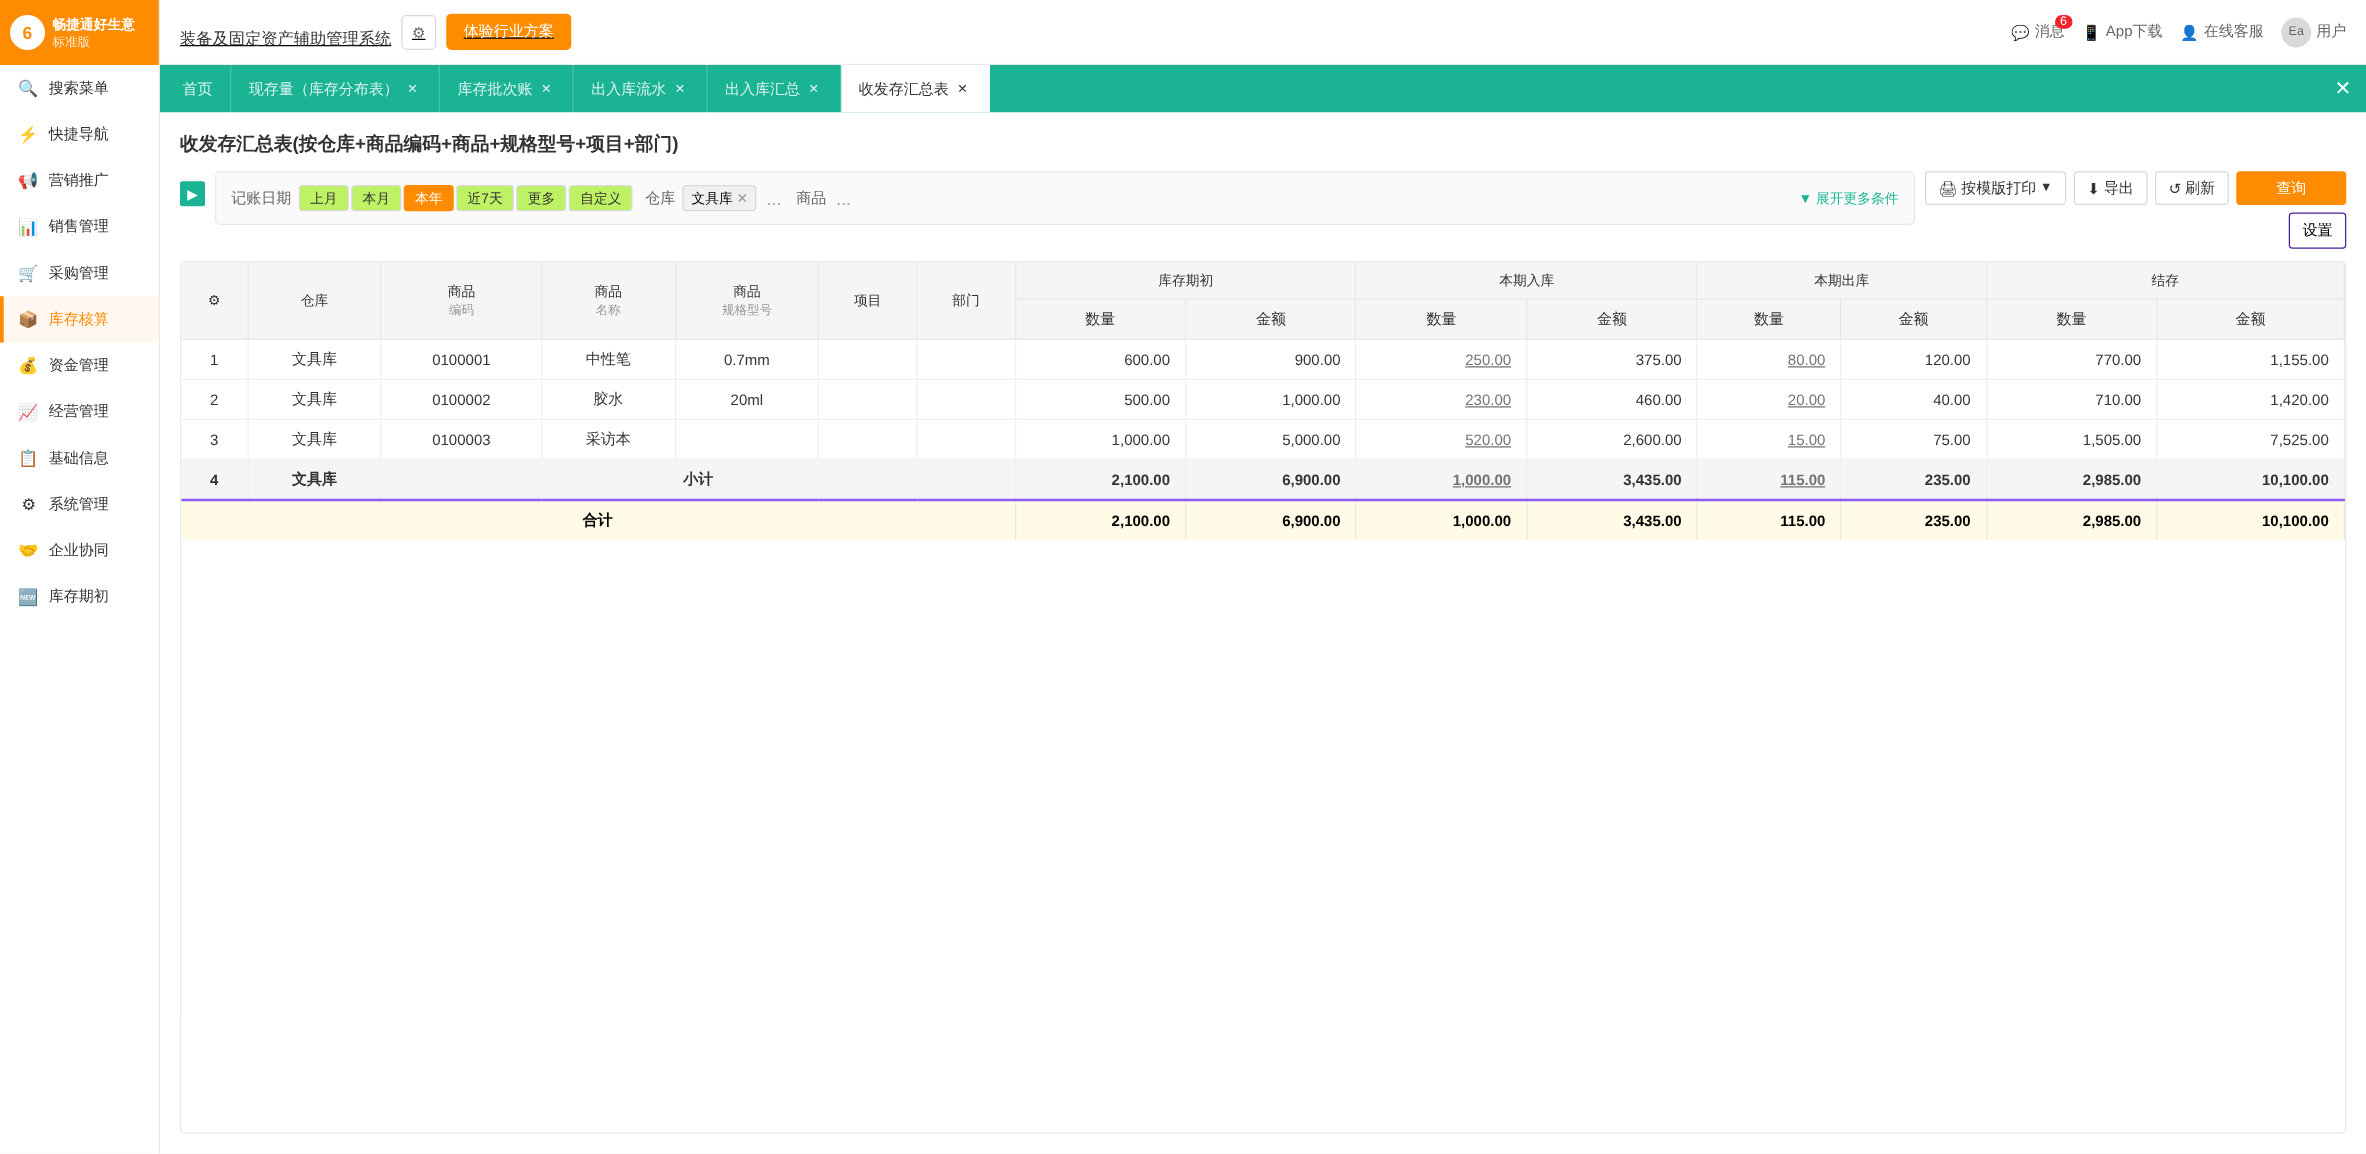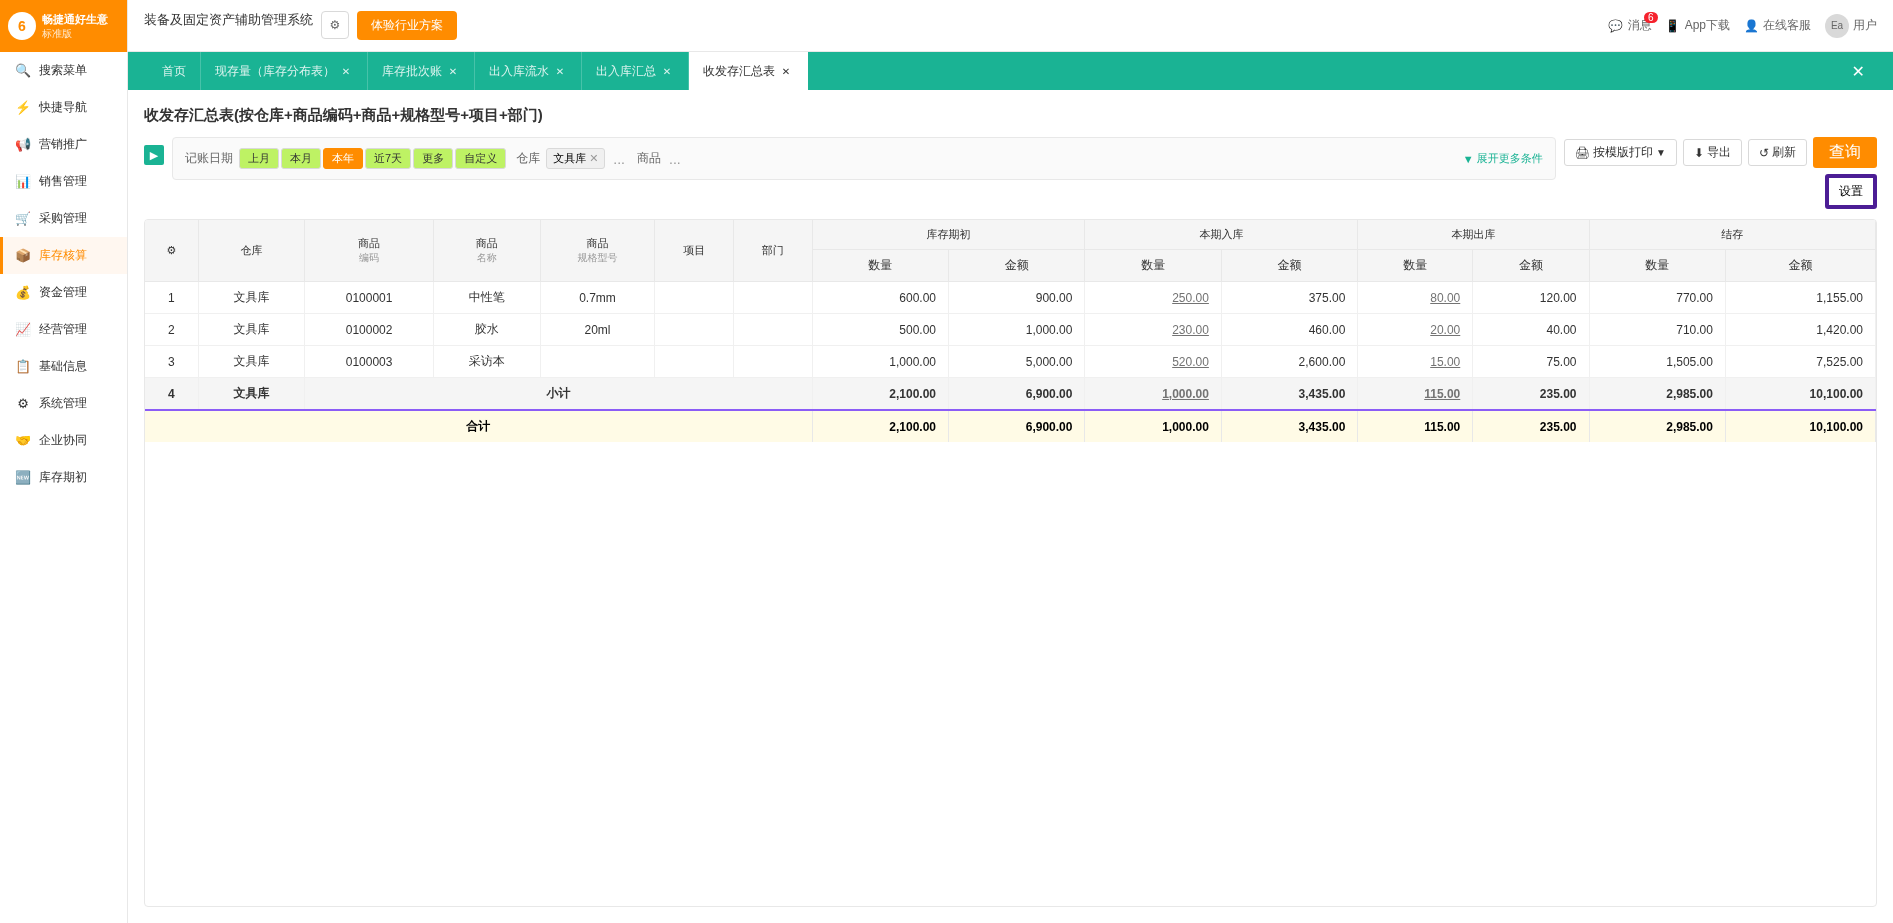--- a/index.html
+++ b/index.html
@@ -11,31 +11,31 @@
     .sidebar-logo-icon { width: 28px; height: 28px; background: #fff; border-radius: 50%; display: flex; align-items: center; justify-content: center; color: #ff8c00; font-weight: bold; font-size: 14px; flex-shrink: 0; }
     .sidebar-item { padding: 10px 12px; display: flex; align-items: center; gap: 8px; cursor: pointer; color: #333; font-size: 12px; border-left: 3px solid transparent; }
     .sidebar-item.active { background: #fff7f0; color: #ff8c00; border-left-color: #ff8c00; }
     .sidebar-item-icon { width: 16px; height: 16px; display: flex; align-items: center; justify-content: center; font-size: 13px; flex-shrink: 0; }
 
     
     .main { flex: 1; display: flex; flex-direction: column; overflow: hidden; }
 
     
     .top-header { background: #fff; height: 52px; display: flex; align-items: center; justify-content: space-between; padding: 0 16px; border-bottom: 1px solid #e8e8e8; flex-shrink: 0; }
-    .top-header-left { display: flex; align-items: flex-start; gap: 8px; }
+    .top-header-left { display: flex; align-items: flex-end; gap: 8px; text-decoration: underline; }
     .system-title { font-size: 13px; color: #333; }
     .gear-btn { width: 28px; height: 28px; display: flex; align-items: center; justify-content: center; cursor: pointer; color: #666; border: 1px solid #d9d9d9; border-radius: 4px; }
     .trial-btn { background: #ff8c00; color: #fff; border: none; padding: 6px 14px; border-radius: 4px; font-size: 12px; cursor: pointer; }
     .top-header-right { display: flex; align-items: center; gap: 14px; color: #666; font-size: 12px; }
     .header-action { display: flex; align-items: center; gap: 4px; cursor: pointer; position: relative; }
     .badge { background: #f5222d; color: #fff; border-radius: 8px; font-size: 10px; padding: 0 4px; min-width: 14px; text-align: center; position: absolute; top: -5px; right: -6px; }
     .avatar { width: 24px; height: 24px; background: #d9d9d9; border-radius: 50%; display: flex; align-items: center; justify-content: center; font-size: 10px; color: #666; }
 
     
-    .tab-bar { background: #1ab394; display: flex; align-items: center; height: 38px; padding: 0 20px; flex-shrink: 0; overflow: hidden; }
+    .tab-bar { background: #1ab394; display: flex; align-items: center; height: 38px; padding: 0 4px; flex-shrink: 0; overflow: hidden; }
     .tab-item { display: flex; align-items: center; gap: 4px; padding: 0 14px; height: 38px; color: rgba(255,255,255,0.85); font-size: 12px; cursor: pointer; border-right: 1px solid rgba(255,255,255,0.2); white-space: nowrap; }
     .tab-item.active { background: #fff; color: #333; }
     .tab-close { width: 14px; height: 14px; display: flex; align-items: center; justify-content: center; border-radius: 50%; font-size: 10px; color: inherit; }
     .tab-bar-close { margin-left: auto; color: #fff; cursor: pointer; font-size: 16px; padding: 0 8px; }
 
     
     .page-content { flex: 1; background: #f0f2f5; overflow-y: auto; padding: 0; display: flex; flex-direction: column; }
     .page-inner { background: #fff; margin: 0; flex: 1; padding: 16px; display: flex; flex-direction: column; }
 
     
@@ -47,22 +47,22 @@
     .filter-label { color: #666; font-size: 12px; white-space: nowrap; }
     .date-btns { display: flex; gap: 2px; }
     .date-btn { padding: 2px 8px; border: 1px solid #d9d9d9; border-radius: 3px; background: #bef264; font-size: 11px; cursor: pointer; color: #333; }
     .date-btn.active { background: #ff8c00; color: #fff; border-color: #ff8c00; }
     .date-range { font-size: 11px; color: #999; margin-left: 4px; }
     .warehouse-tag { background: #f0f0f0; border: 1px solid #d9d9d9; border-radius: 3px; padding: 2px 6px; font-size: 11px; display: flex; align-items: center; gap: 3px; }
     .tag-close { cursor: pointer; color: #999; font-size: 11px; }
     .filter-dots { color: #999; font-size: 14px; cursor: pointer; margin: 0 2px; }
     .expand-btn { display: flex; align-items: center; gap: 3px; color: #1ab394; font-size: 11px; cursor: pointer; margin-left: auto; }
     .action-btn { display: flex; align-items: center; gap: 3px; border: 1px solid #d9d9d9; background: #fff; padding: 4px 10px; border-radius: 3px; font-size: 12px; cursor: pointer; color: #333; }
-    .query-btn { background: #ff8c00; color: #fff; border: none; padding: 5px 16px; border-radius: 3px; font-size: 16px; cursor: pointer; }
-    .set-btn { background: #fff; border: 4px solid #4c1d95; padding: 5px 10px; border-radius: 3px; font-size: 12px; cursor: pointer; margin-top: 2px; }
+    .query-btn { background: #ff8c00; color: #fff; border: none; padding: 5px 32px; border-radius: 3px; font-size: 12px; cursor: pointer; }
+    .set-btn { background: #fff; border: 1px solid #4c1d95; padding: 5px 10px; border-radius: 3px; font-size: 12px; cursor: pointer; margin-top: 2px; }
 
     
     .table-wrap { flex: 1; overflow: auto; border: 1px solid #e8e8e8; border-radius: 4px; }
     table { width: 100%; border-collapse: collapse; font-size: 12px; }
     thead tr th { background: #f5f5f5; border-bottom: 1px solid #e8e8e8; border-right: 1px solid #e8e8e8; padding: 7px 8px; text-align: center; color: #333; font-weight: normal; white-space: nowrap; }
     thead tr:first-child th { font-size: 11px; }
     tbody tr td { border-bottom: 1px solid #f0f0f0; border-right: 1px solid #f0f0f0; padding: 7px 8px; text-align: center; color: #333; white-space: nowrap; }
     tbody tr.subtotal td { background: #f5f5f5; font-weight: bold; }
     .num-link { color: #737373; text-decoration: underline; cursor: pointer; margin-top: 23px; }
     .col-num { text-align: center; }

